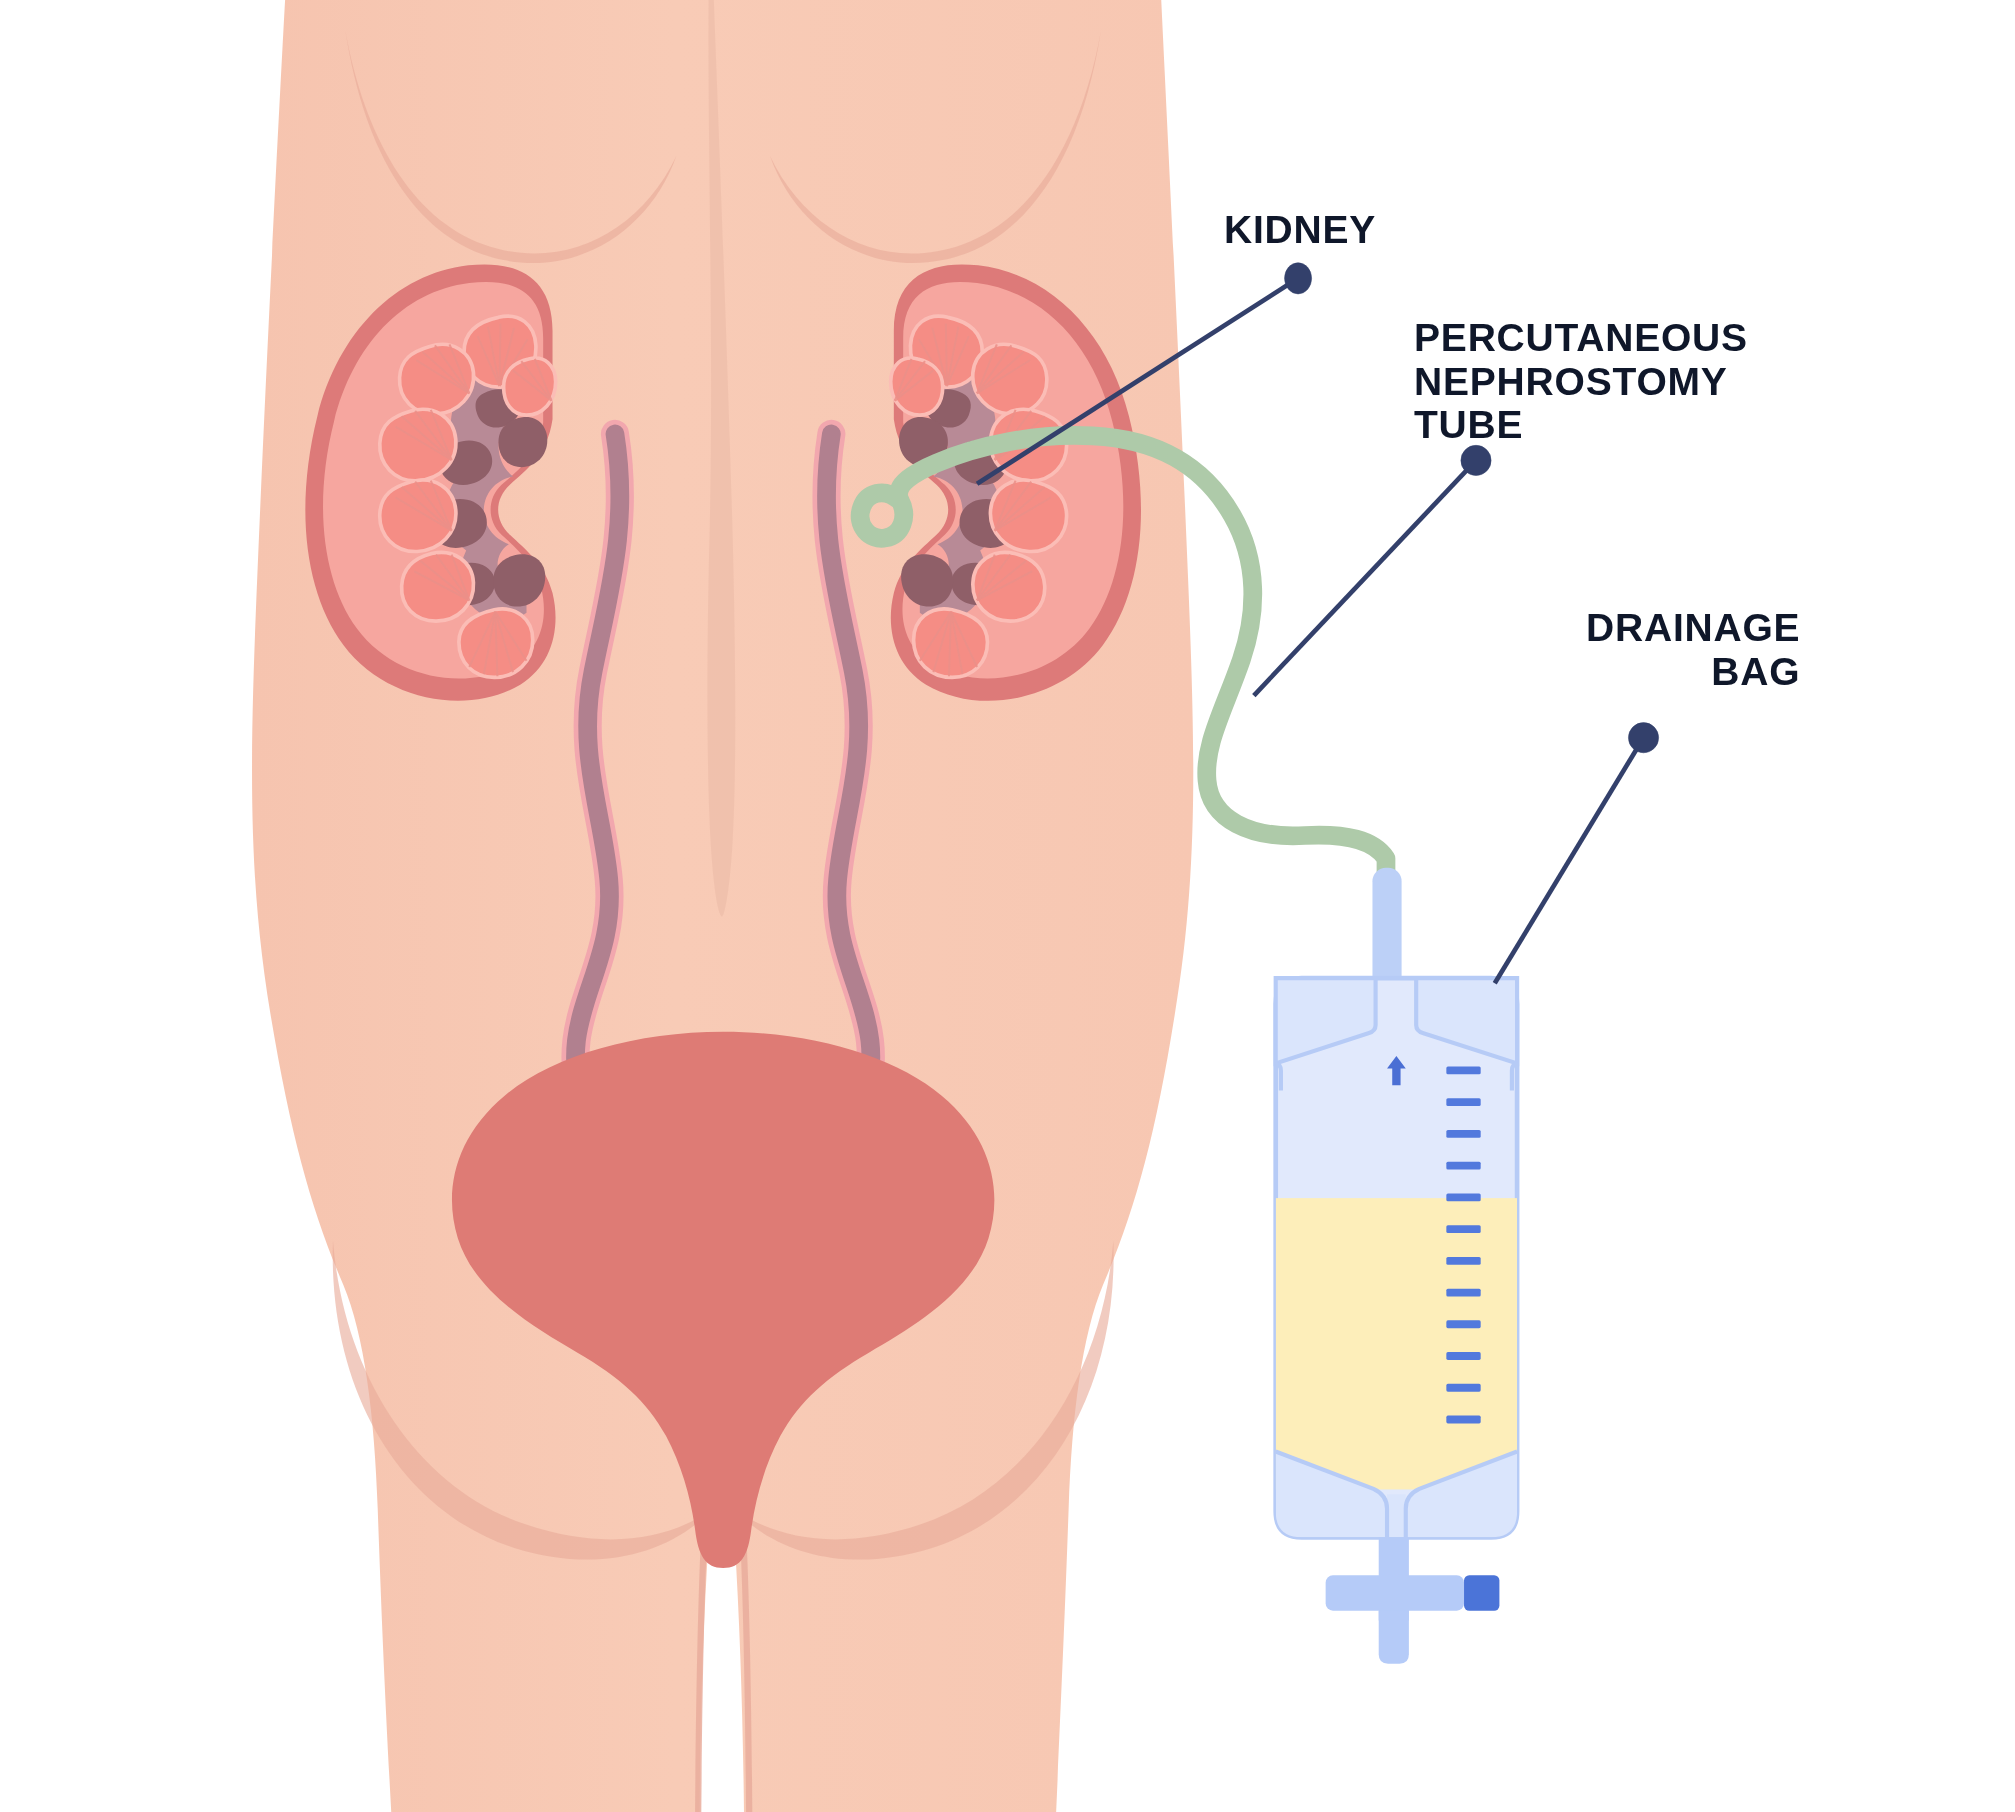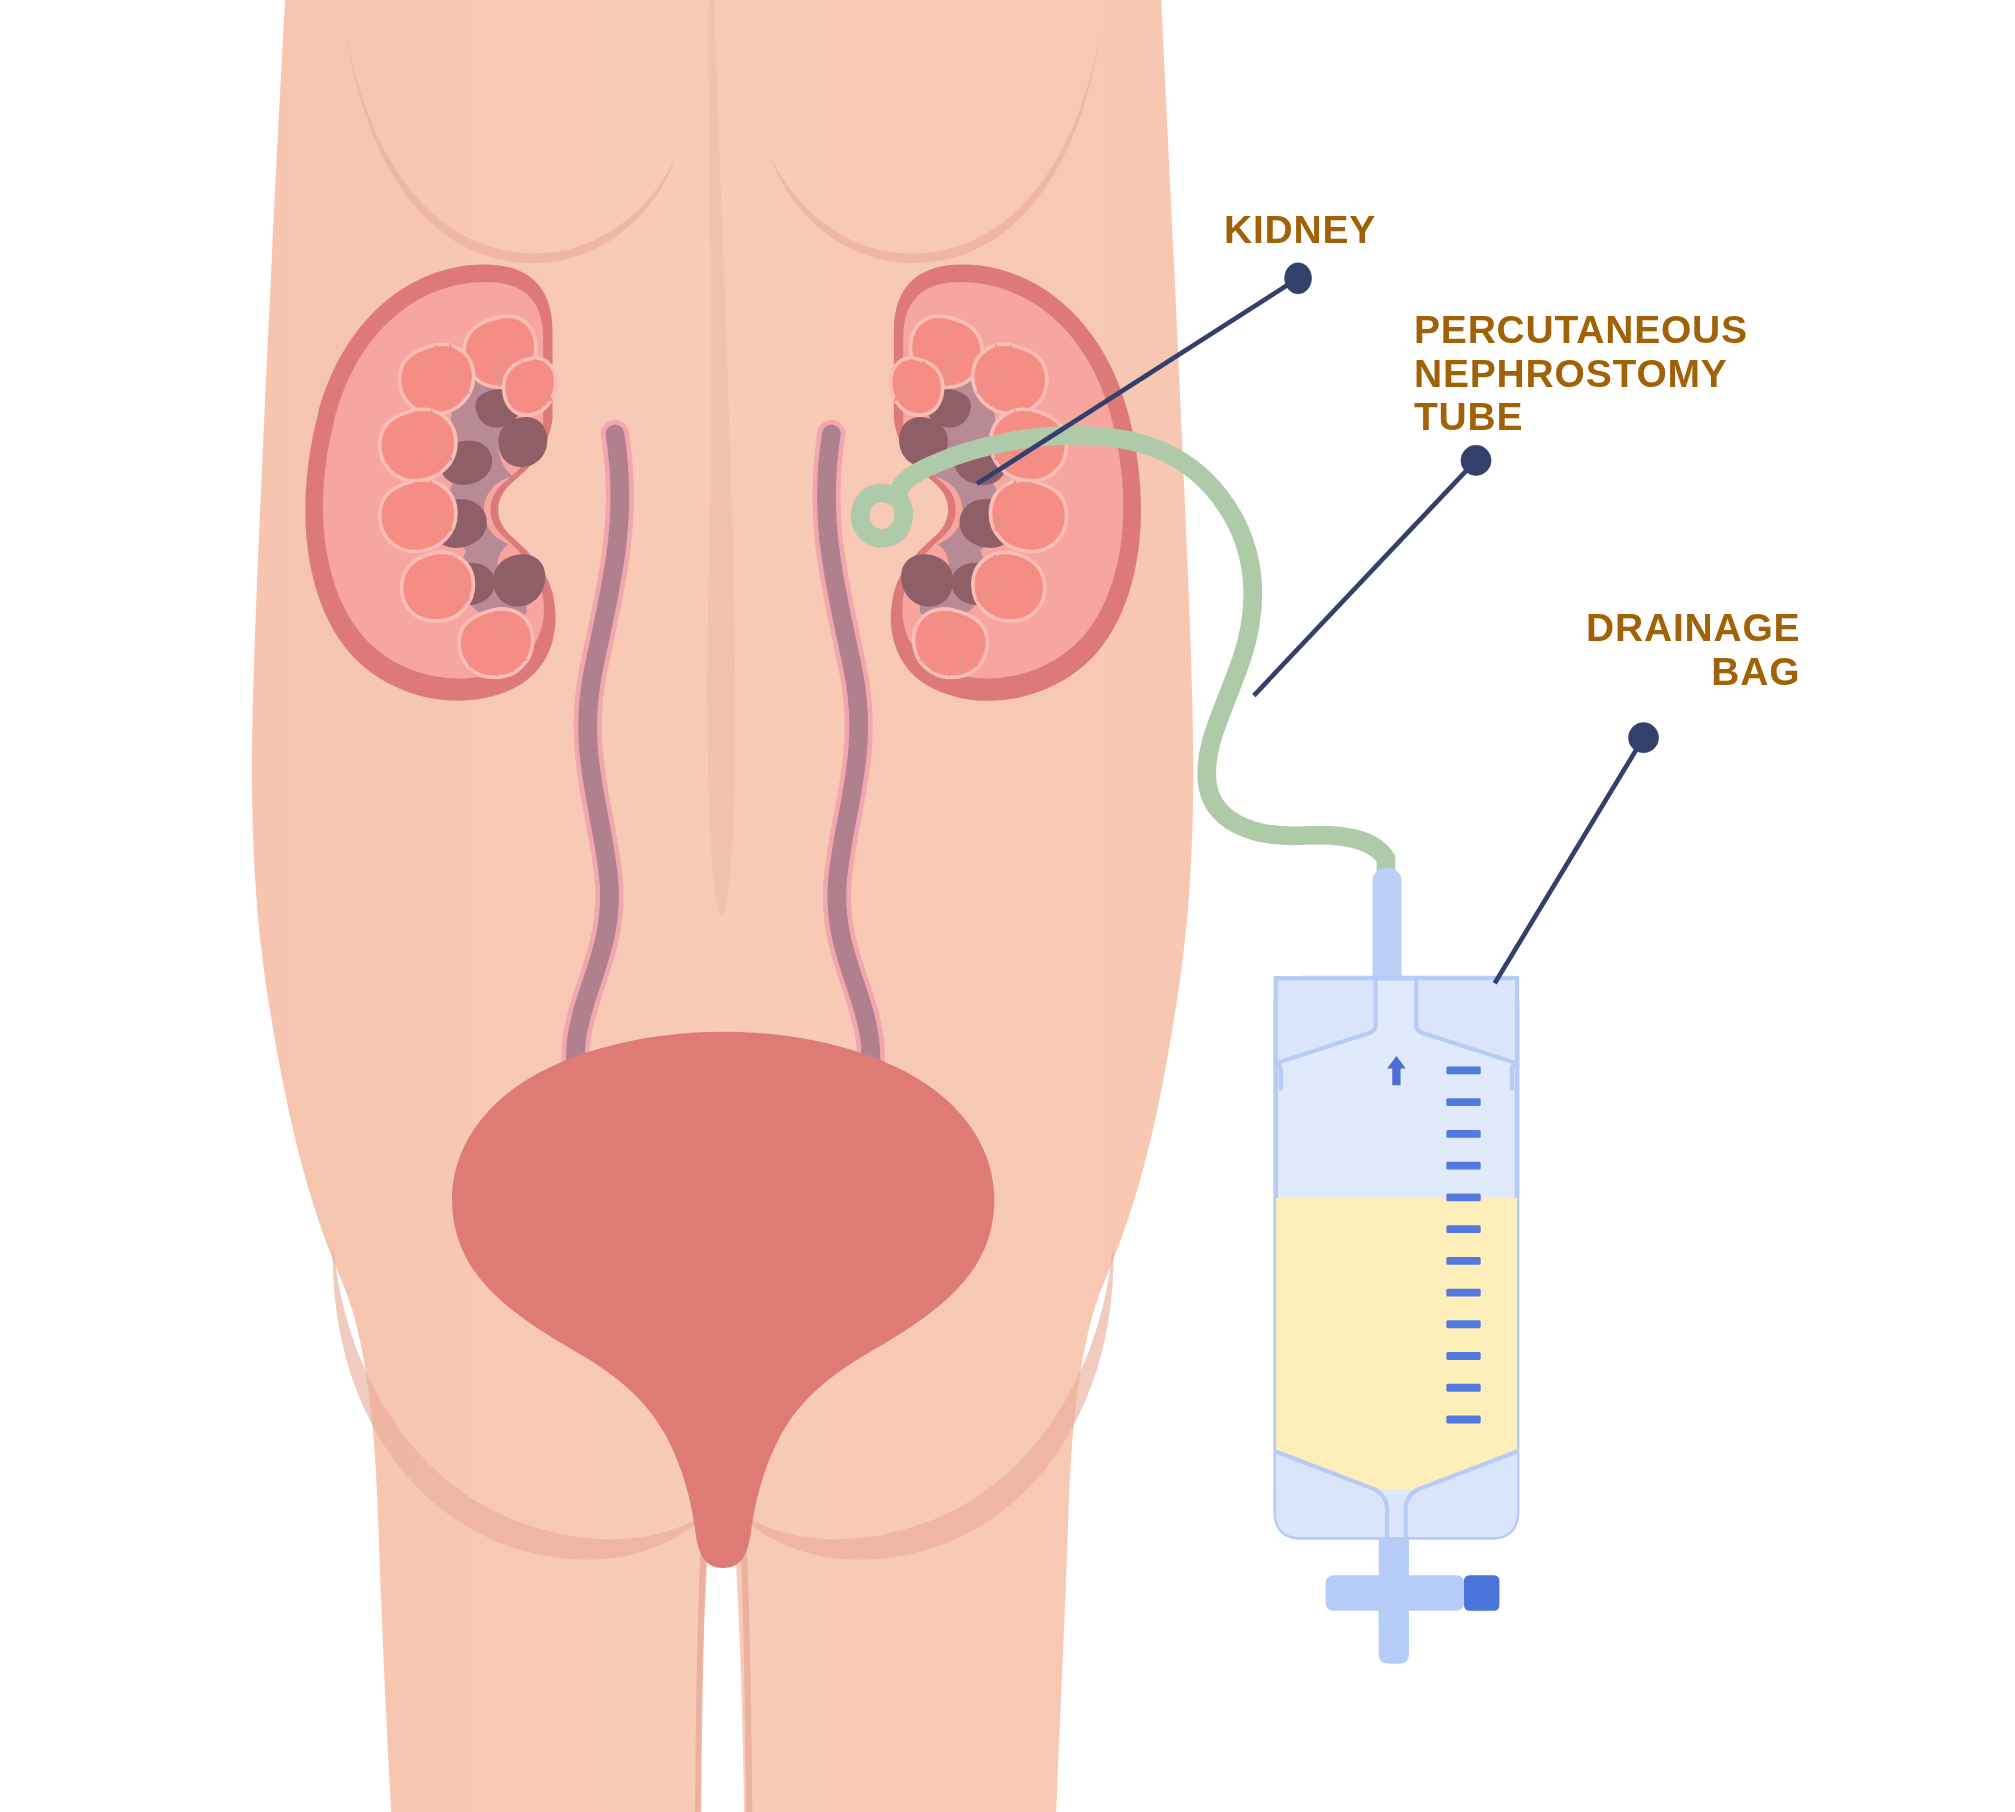--- a/index.html
+++ b/index.html
@@ -19,31 +19,31 @@
     overflow: hidden;
   }
   #scene {
     position: absolute;
     inset: 0;
     width: 100%;
     height: 100%;
   }
   .lbl {
     position: absolute;
-    color: #a16207;
+    color: #0f172a;
     font-family: "Liberation Sans", sans-serif;
     font-weight: bold;
     font-size: 39px;
     letter-spacing: 0.8px;
     line-height: 1.12;
     white-space: pre-line;
     text-transform: uppercase;
   }
   #label-kidney      { left: 1224px; top: 208px;  text-align: left; }
-  #label-tube        { left: 1414px; top: 308px;  text-align: left; }
+  #label-tube        { left: 1414px; top: 316px;  text-align: left; }
   #label-drainage    { left: 1586px; top: 606px; text-align: right; }
 </style>
 </head>
 <body>
 
 <div id="stage">
 
   <svg id="scene" viewBox="0 0 3873 3483" preserveAspectRatio="none">
     <defs>
 

